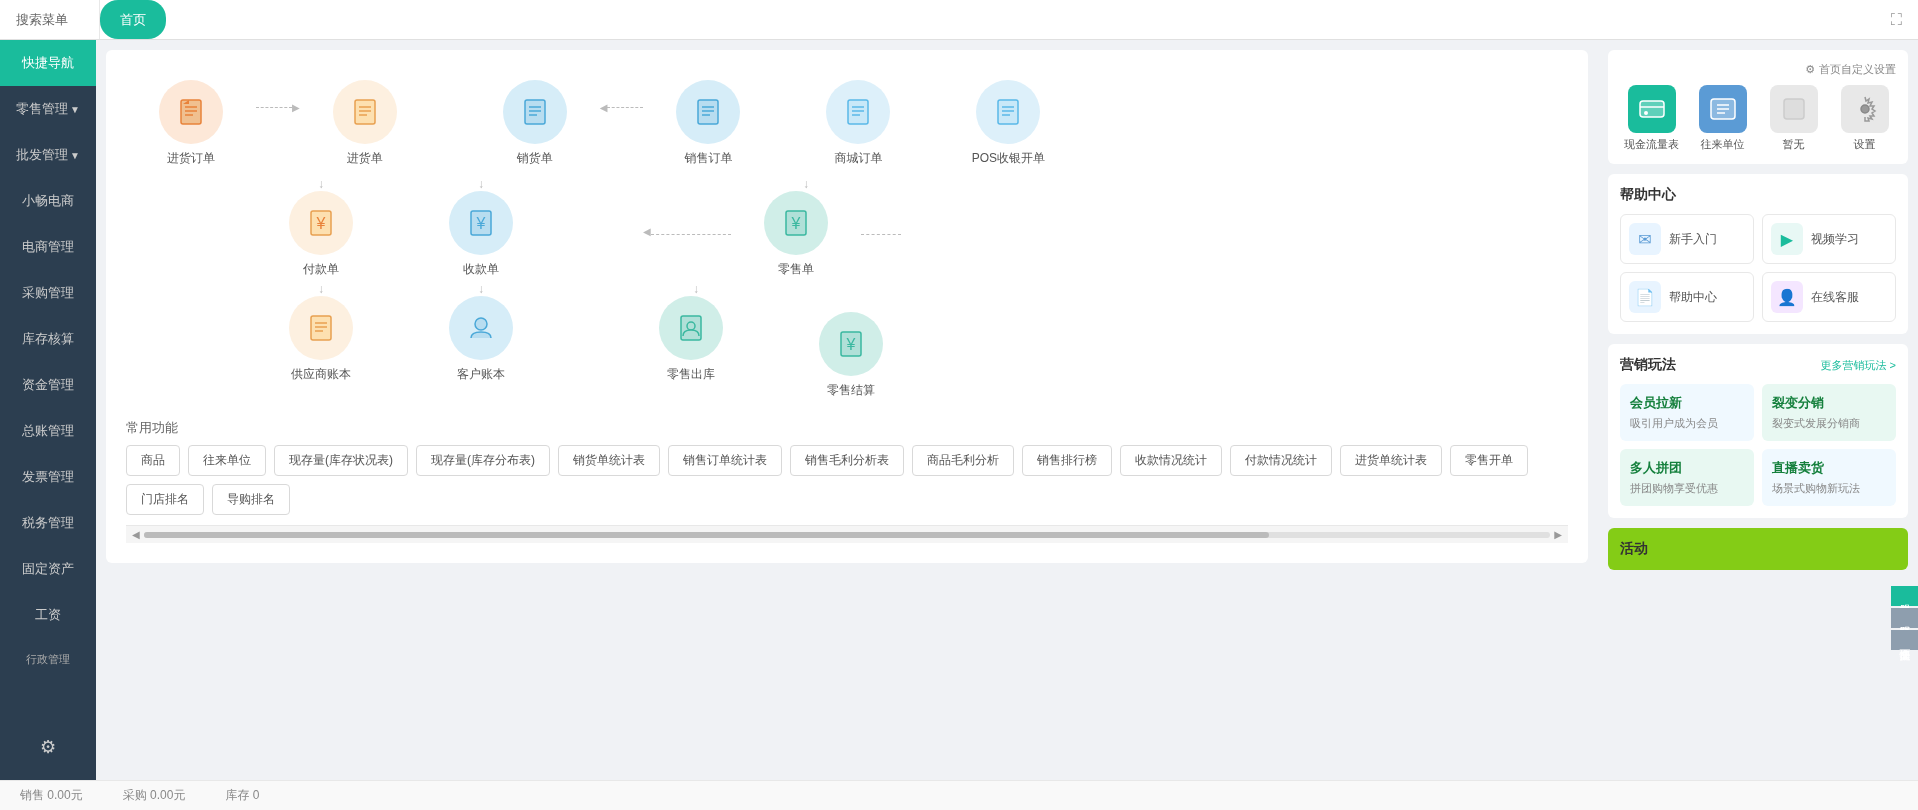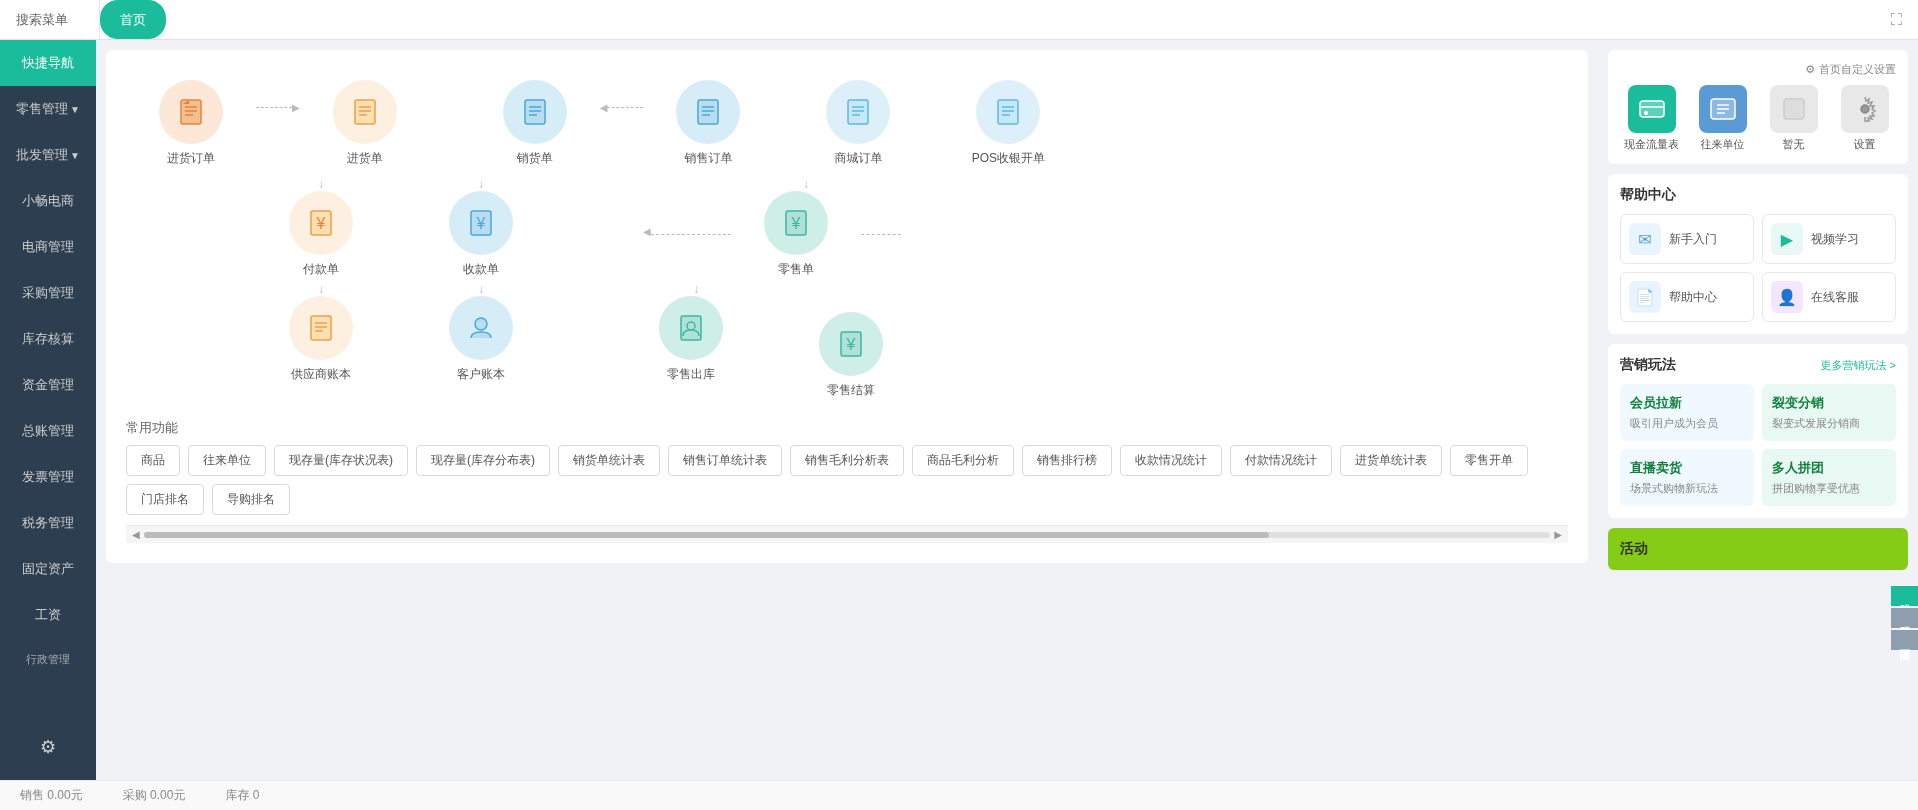--- a/index.html
+++ b/index.html
@@ -502,27 +502,27 @@
         </div>
         <div class="marketing-grid">
           <div class="marketing-item">
             <div class="marketing-item-title">会员拉新</div>
             <div class="marketing-item-desc">吸引用户成为会员</div>
           </div>
           <div class="marketing-item green">
             <div class="marketing-item-title">裂变分销</div>
             <div class="marketing-item-desc">裂变式发展分销商</div>
           </div>
+          <div class="marketing-item green">
+            <div class="marketing-item-title">多人拼团</div>
+            <div class="marketing-item-desc">拼团购物享受优惠</div>
+          </div>
           <div class="marketing-item">
             <div class="marketing-item-title">直播卖货</div>
             <div class="marketing-item-desc">场景式购物新玩法</div>
-          </div>
-          <div class="marketing-item green">
-            <div class="marketing-item-title">多人拼团</div>
-            <div class="marketing-item-desc">拼团购物享受优惠</div>
           </div>
         </div>
       </div>
 
       <div class="activities">
         <div class="activities-title">活动</div>
       </div>
 
     </div>
 

